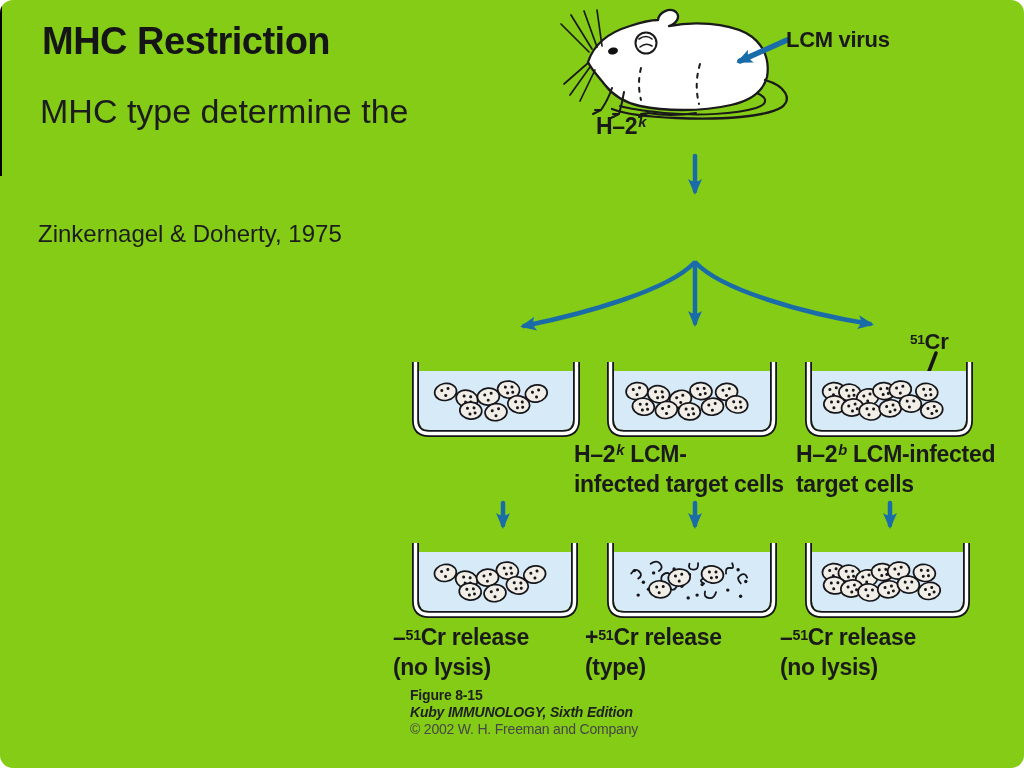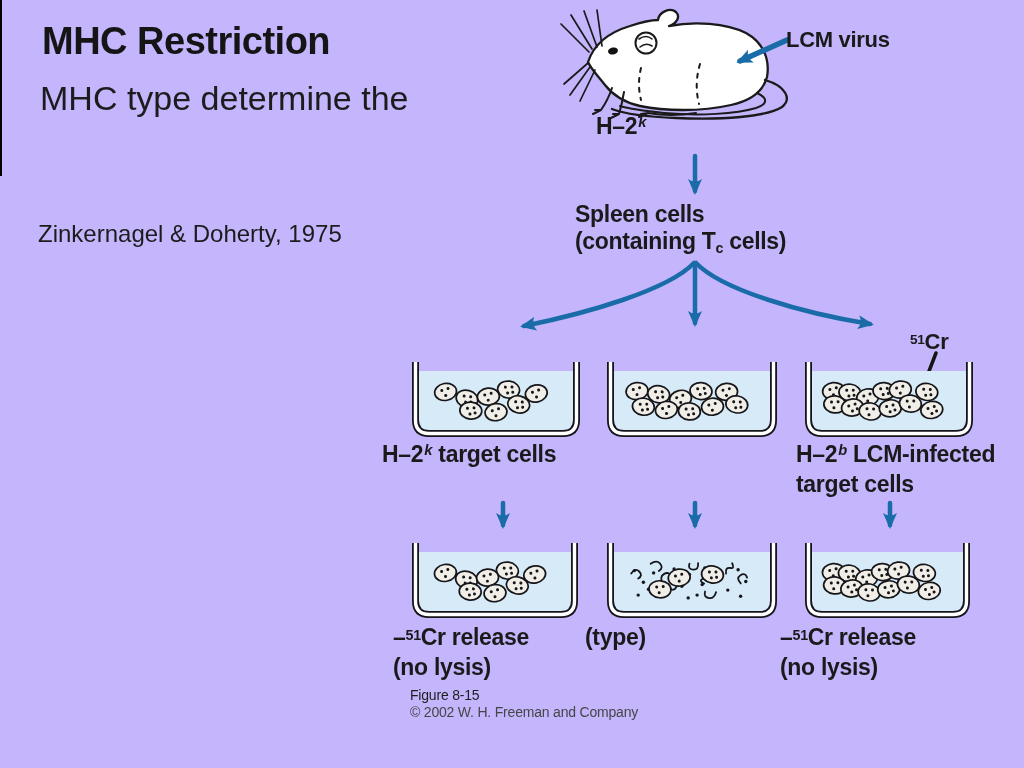--- a/index.html
+++ b/index.html
@@ -1,33 +1,33 @@
 <!DOCTYPE html>
 <html style="--arrow: #1a6ca8; --liquid: #d7eaf8; --cellfill: #f0eee6;"><head>
 <meta charset="utf-8">
 <style>
   html,body{margin:0;padding:0;background:#fff;}
-  .slide{position:relative;width:1024px;height:768px;background:#c4b5fd;overflow:hidden;
-         font-family:"Liberation Sans",sans-serif;color:#111;}
+  .slide{position:relative;width:1024px;height:768px;background:#84cc16;overflow:hidden;
+         font-family:"Liberation Sans",sans-serif;color:#111;border-radius:13px;}
   .edge-line{position:absolute;left:0;top:0;width:2px;height:176px;background:#000;}
   .title{position:absolute;left:42px;top:20px;margin:0;font-size:38px;font-weight:700;
          letter-spacing:-0.5px;color:#151515;}
-  .subtitle{position:absolute;left:40px;top:76px;margin:0;font-size:34px;line-height:45px;
+  .subtitle{position:absolute;left:40px;top:89px;margin:0;font-size:34px;line-height:45px;
          font-weight:400;color:#1c1c1c;}
   .citation{position:absolute;left:38px;top:220px;margin:0;font-size:24px;color:#1c1c1c;}
   svg.diagram{position:absolute;left:0;top:0;}
   .fig-label{position:absolute;font-weight:700;font-size:23px;line-height:27px;
          text-align:left;color:#1a1a1a;letter-spacing:-0.3px;white-space:nowrap;}
   .fig-label.left-align{text-align:left;}
   .gsup{font-size:64%;font-style:italic;position:relative;top:-0.45em;margin-left:1px;}
   .isup{font-size:62%;position:relative;top:-0.38em;}
   .csub{font-size:62%;position:relative;top:0.25em;}
   .caption{position:absolute;left:410px;top:687px;font-size:14px;line-height:17px;
          letter-spacing:-0.2px;color:#1f1f1f;}
-  .caption .c1{font-weight:400;}
+  .caption .c1{font-weight:700;}
   .caption .c2{font-weight:700;font-style:italic;}
   .caption .c3{font-weight:400;color:#464646;}
 </style>
 </head>
 <body>
 
 <div class="slide">
 
   <div class="edge-line"></div>
 
@@ -487,45 +487,44 @@
           <path d="M808.5,543 V601 Q808.5,614.5 822,614.5 H953 Q966.5,614.5 966.5,601 V543" fill="none" stroke="#15151a" stroke-width="7"></path>
           <path d="M808.5,543 V601 Q808.5,614.5 822,614.5 H953 Q966.5,614.5 966.5,601 V543" fill="none" stroke="#ffffff" stroke-width="3.4"></path>
         </g>
       </g>
   </svg>
 
   <div class="fig-label left-align" style="left:786px;top:26px;font-size:22px;text-align:right;">LCM virus</div>
 
   <div class="fig-label" style="left:596px;top:113px;width:200px;font-size:23px;"><span>H–2</span><span class="gsup">k</span></div>
 
-  <div class="fig-label" style="left:575px;top:201px;width:240px;">
-    <div>Spleen cells</div>
-    <div><span>(containing T</span><span class="csub">c</span><span> cells)</span></div>
-  </div>
 
   <div class="fig-label left-align" style="left:910px;top:328px;font-size:22px;"><span class="isup">51</span><span>Cr</span></div>
 
-  <div class="fig-label" style="left:382px;top:441px;width:220px;">
-    <div><span>H–2</span><span class="gsup">k</span><span> target cells</span></div>
+  <div class="fig-label" style="left:574px;top:441px;width:240px;">
+    <div><span>H–2</span><span class="gsup">k</span><span> LCM-</span></div>
+    <div>infected target cells</div>
   </div>
   <div class="fig-label" style="left:796px;top:441px;width:240px;">
     <div><span>H–2</span><span class="gsup">b</span><span> LCM-infected</span></div>
     <div>target cells</div>
   </div>
 
   <div class="fig-label" style="left:393px;top:624px;width:220px;">
     <div><span>–</span><span class="isup">51</span><span>Cr release</span></div>
     <div>(no lysis)</div>
   </div>
   <div class="fig-label" style="left:585px;top:624px;width:220px;">
+    <div><span>+</span><span class="isup">51</span><span>Cr release</span></div>
     <div>(type)</div>
   </div>
   <div class="fig-label" style="left:780px;top:624px;width:220px;">
     <div><span>–</span><span class="isup">51</span><span>Cr release</span></div>
     <div>(no lysis)</div>
   </div>
 
   <div class="caption">
     <div class="c1">Figure 8-15</div>
+    <div class="c2">Kuby IMMUNOLOGY, Sixth Edition</div>
     <div class="c3">© 2002 W. H. Freeman and Company</div>
   </div>
 
 </div>
 
 </body></html>

